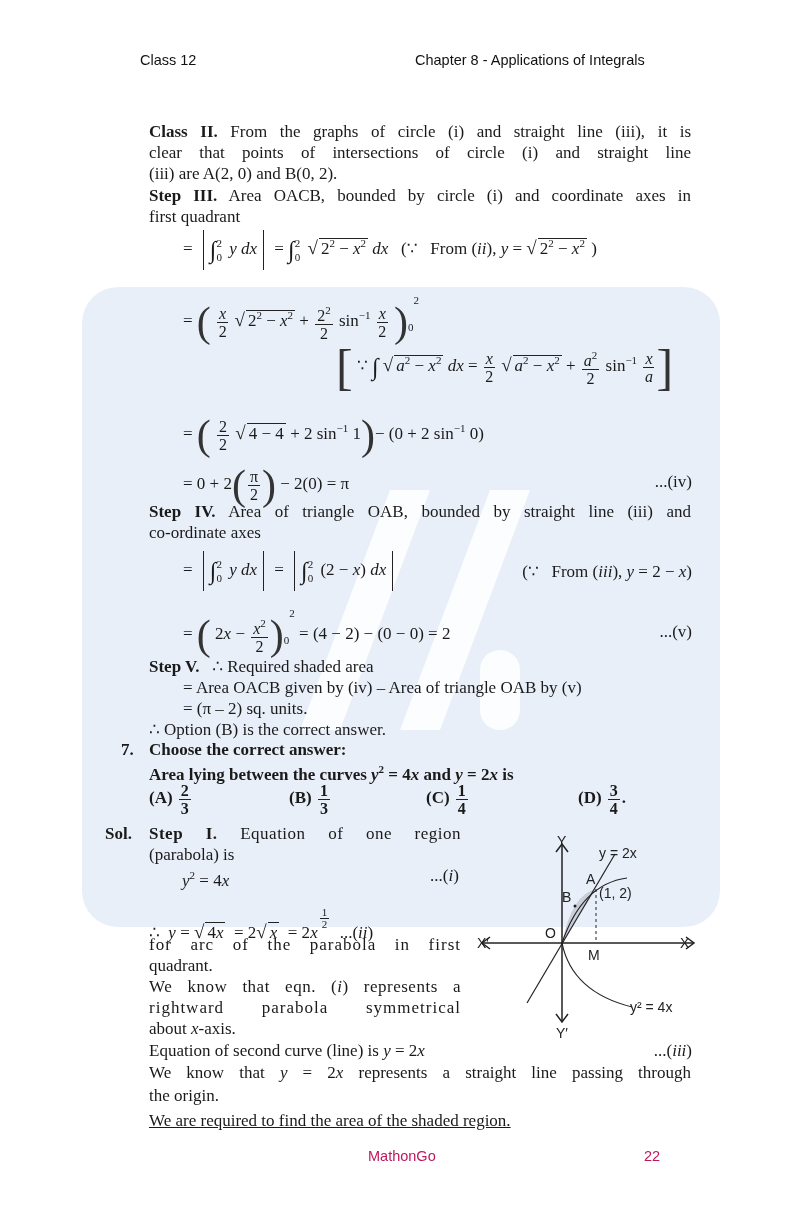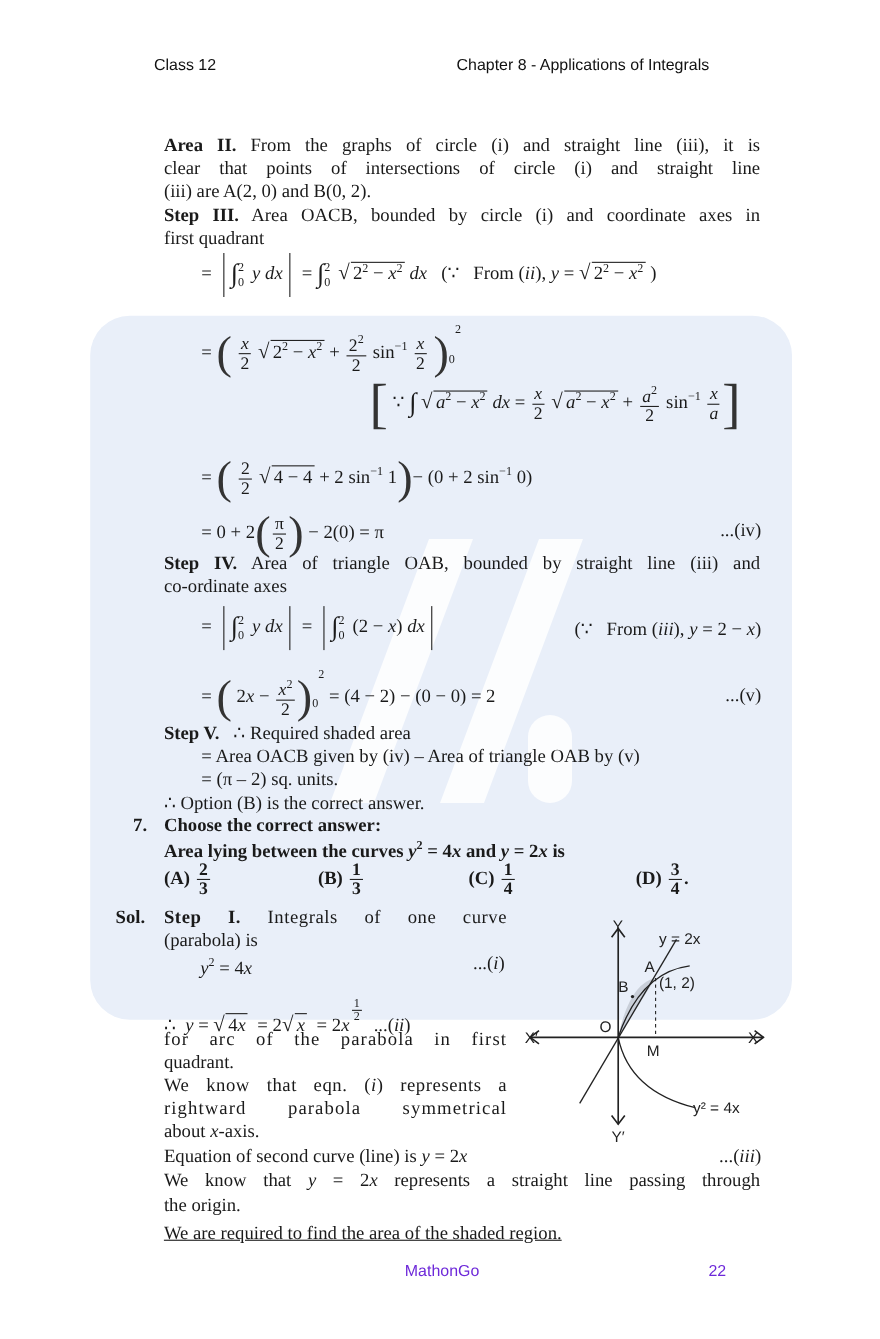--- a/index.html
+++ b/index.html
@@ -1,19 +1,19 @@
 <!DOCTYPE html>
 <html><head>
 <meta charset="utf-8">
 <style>
   html, body { margin: 0; padding: 0; background: #ffffff; }
   body { width: 800px; height: 1217px; position: relative; overflow: hidden;
          font-family: "Liberation Serif", "DejaVu Serif", serif; color: #1a1a1a; }
   .hdr { position: absolute; top: 52px; font-family: "Liberation Sans", "DejaVu Sans", sans-serif; font-size: 14.5px; color: #111; }
-  .ftr { position: absolute; top: 1148px; font-family: "Liberation Sans", "DejaVu Sans", sans-serif; font-size: 14.5px; color: #6d28d9; }
+  .ftr { position: absolute; top: 1148px; font-family: "Liberation Sans", "DejaVu Sans", sans-serif; font-size: 14.5px; color: #be185d; }
   .watermark-bg { position: absolute; left: 82px; top: 287px; width: 638px; height: 640px;
          background: #e9eff9; border-radius: 36px; }
   .watermark-stripes { position: absolute; left: 280px; top: 460px; width: 300px; height: 280px; }
   .line { position: absolute; font-size: 17px; line-height: 21px; white-space: nowrap; }
   .just { text-align: justify; text-align-last: justify; white-space: normal; }
   b.st { font-weight: bold; }
   i { font-style: italic; margin-top: 44px; }
   .m { font-style: italic; }
   .sup { font-size: 11px; vertical-align: 7px; }
   .sub { font-size: 11px; vertical-align: -5px; }
@@ -39,21 +39,21 @@
 <div class="hdr" style="left:415px">Chapter 8 - Applications of Integrals</div>
 
 <div class="watermark-bg"></div>
 <svg class="watermark-stripes" viewBox="0 0 300 280">
   <path d="M20 270 L110 30 L150 30 L60 270 Z" fill="#ffffff" opacity="0.85"></path>
   <path d="M120 270 L210 30 L250 30 L160 270 Z" fill="#ffffff" opacity="0.85"></path>
   <rect x="200" y="190" width="40" height="80" rx="20" fill="#ffffff" opacity="0.85"></rect>
 </svg>
 
 <div class="line just" style="left:149px; top:121px; width:542px;">
-  <b class="st">Area II.</b>
+  <b class="st">Class II.</b>
   <span>From the graphs of circle (i) and straight line (iii), it is</span>
 </div>
 <div class="line just" style="left:149px; top:142px; width:542px;">clear that points of intersections of circle (i) and straight line</div>
 <div class="line" style="left:149px; top:163px;">(iii) are A(2, 0) and B(0, 2).</div>
 
 <div class="line just" style="left:149px; top:185px; width:542px;">
   <b class="st">Step III.</b>
   <span>Area OACB, bounded by circle (i) and coordinate axes in</span>
 </div>
 <div class="line" style="left:149px; top:206px;">first quadrant</div>
@@ -137,21 +137,21 @@
   <span class="frac"><span class="num">1</span><span>4</span></span>
 </div>
 <div class="line" style="left:578px; top:782px; font-weight:bold;">
   <span>(D)</span>
   <span class="frac"><span class="num">3</span><span>4</span></span><span>.</span>
 </div>
 
 <div class="line" style="left:105px; top:823px; font-weight:bold;">Sol.</div>
 <div class="line just" style="left:149px; top:823px; width:312px; letter-spacing:0.5px;">
   <b class="st">Step I.</b>
-  <span>Integrals of one curve</span>
+  <span>Equation of one region</span>
 </div>
 <div class="line" style="left:149px; top:844px;">(parabola) is</div>
 <div class="line" style="left:182px; top:865px;">
   <span class="m">y</span><span class="sup">2</span> = 4<span class="m">x</span>
 </div>
 <div class="line" style="left:430px; top:865px;">...(<i>i</i>)</div>
 
 <div class="line" style="left:149px; top:907px;">
   ∴&nbsp; <span class="m">y</span> = <span class="rad">√</span><span class="sqrt">4<span class="m">x</span></span>&nbsp; = 2<span class="rad">√</span><span class="sqrt m">x</span>&nbsp; = 2<span class="m">x</span><span class="frac" style="vertical-align:10px"><span class="num" style="font-size:11px;line-height:11px">1</span><span style="font-size:11px;line-height:11px">2</span></span>
   &nbsp;...(<i>ii</i>)

